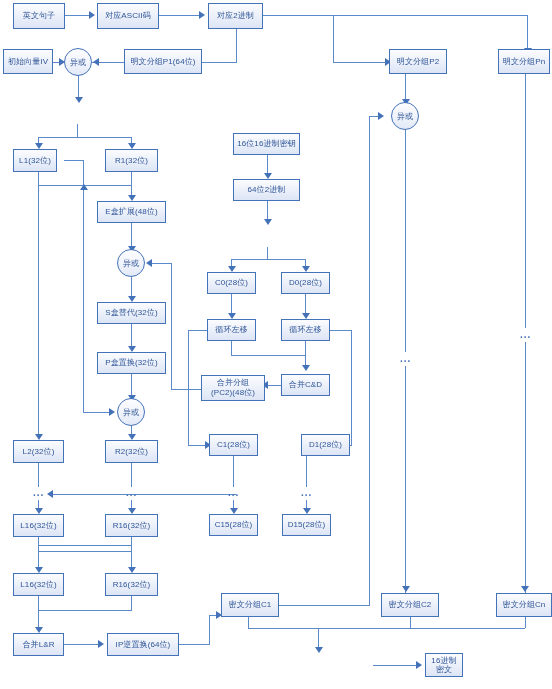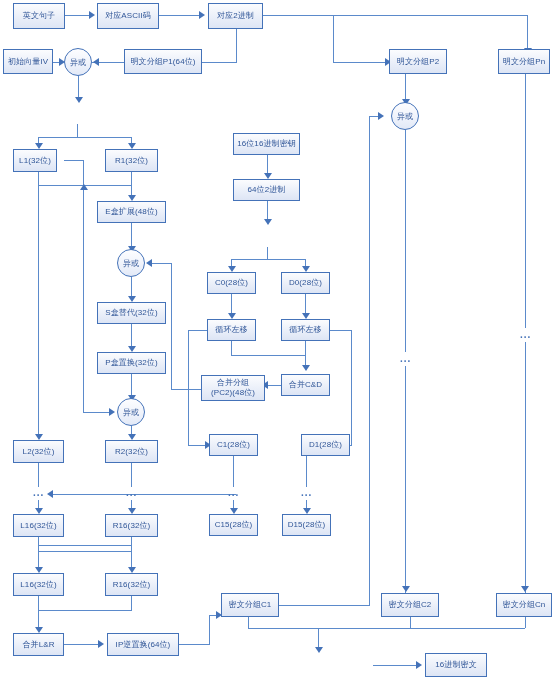--- a/index.html
+++ b/index.html
@@ -325,15 +325,15 @@
 
   <div class="edge-v" style="left:248px; top:617px; height:11px;"></div>
   <div class="edge-h" style="left:248px; top:628px; width:277px;"></div>
   <div class="edge-v" style="left:410px; top:617px; height:11px;"></div>
   <div class="edge-v" style="left:525px; top:617px; height:11px;"></div>
   <div class="edge-v" style="left:318px; top:628px; height:22px;"></div>
   <div class="arrow down" style="left:315px; top:647px;"></div>
 
   <div class="edge-h" style="left:373px; top:665px; width:46px;"></div>
   <div class="arrow right" style="left:416px; top:661px;"></div>
-  <div class="node" style="left:425px; top:653px; width:62px; height:24px;">16进制密文</div>
+  <div class="node" style="left:425px; top:653px; width:38px; height:24px;">16进制密文</div>
 
 </div>
 
 </body></html>

